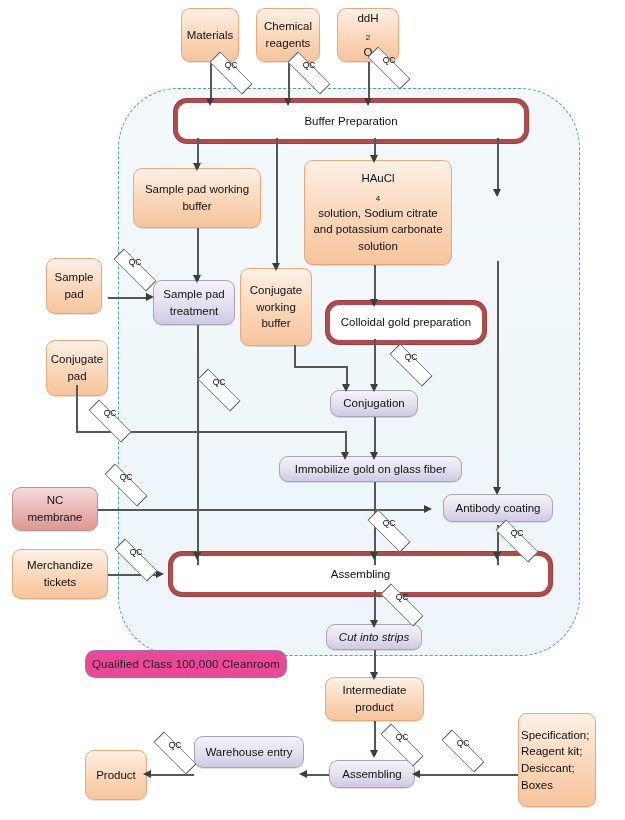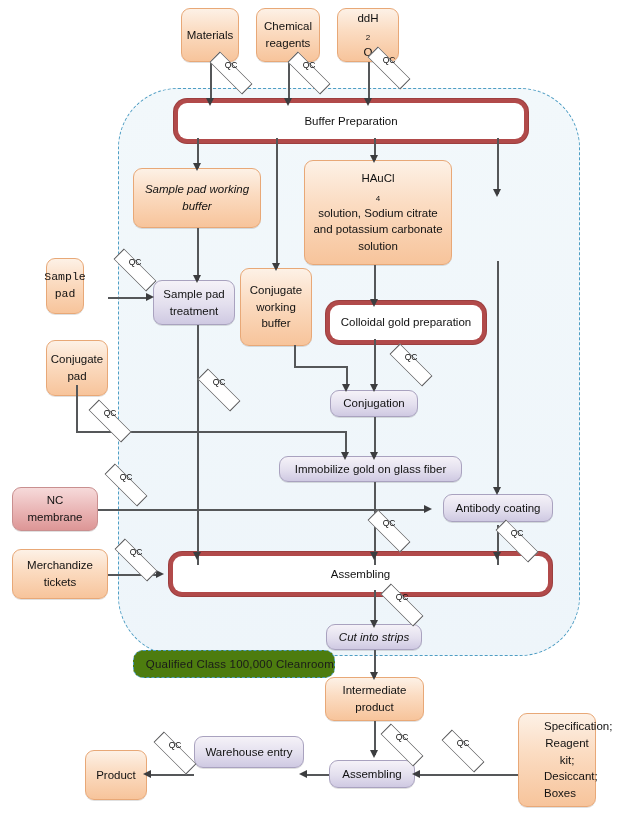--- a/index.html
+++ b/index.html
@@ -11,24 +11,24 @@
     position:absolute;
     border:1.5px dashed #4f9ec4;
     border-radius:60px;
     background:linear-gradient(180deg,#f2f8fb 0%,#eef5fa 100%);
     box-sizing:border-box;
   }
   .cleanroom-label{
     position:absolute;
     border:1.5px dashed #4f9ec4;
     border-radius:10px;
-    background:#4d7c0f;
+    background:#ec4899;
     box-sizing:border-box;
-    display:flex;align-items:center;justify-content:flex-end;
-    font-size:11.5px;color:#1a1a1a;letter-spacing:.2px;margin-left:48px;
+    display:flex;align-items:center;justify-content:center;
+    font-size:11.5px;color:#1a1a1a;letter-spacing:.2px;
   }
 
   
   .node{
     position:absolute;
     box-sizing:border-box;
     display:flex;align-items:center;justify-content:center;
     text-align:center;
     font-size:11.5px;
     color:#111;
@@ -194,30 +194,30 @@
   </div>
 
   <div class="node n-orange" style="left:337px;top:8px;width:62px;height:54px;">
     <span><span>ddH</span><sub>2</sub><span>O</span></span>
   </div>
 
   <div class="node n-key" style="left:180px;top:105px;width:342px;height:32px;">
     <span>Buffer Preparation</span>
   </div>
 
-  <div class="node n-orange" style="left:133px;top:168px;width:128px;height:60px;font-style:italic;">
+  <div class="node n-orange" style="left:133px;top:168px;width:128px;height:60px;">
     <span>Sample pad working buffer</span>
   </div>
 
   <div class="node n-orange" style="left:304px;top:160px;width:148px;height:105px;">
     <span><span>HAuCl</span><sub>4</sub><span> solution, Sodium citrate and potassium carbonate solution</span></span>
   </div>
 
 
-  <div class="node n-orange" style="left:46px;top:258px;width:38px;height:56px;font-family:Liberation Mono, monospace;">
+  <div class="node n-orange" style="left:46px;top:258px;width:56px;height:56px;">
     <span>Sample pad</span>
   </div>
 
   <div class="node n-orange" style="left:46px;top:340px;width:62px;height:56px;">
     <span>Conjugate pad</span>
   </div>
 
   <div class="node n-purple" style="left:153px;top:280px;width:82px;height:45px;">
     <span>Sample  pad treatment</span>
   </div>
@@ -267,21 +267,21 @@
   </div>
 
   <div class="node n-purple" style="left:194px;top:736px;width:110px;height:32px;align-items:center;">
     <span>Warehouse entry</span>
   </div>
 
   <div class="node n-orange" style="left:85px;top:750px;width:62px;height:50px;">
     <span>Product</span>
   </div>
 
-  <div class="node n-orange" style="left:518px;top:713px;width:78px;height:94px;flex-direction:column;justify-content:center;align-items:flex-start;padding-left:25px;">
+  <div class="node n-orange" style="left:518px;top:713px;width:78px;height:94px;flex-direction:column;justify-content:center;align-items:flex-start;padding-left:2px;">
     <span>Specification;</span>
     <span>Reagent kit;</span>
     <span>Desiccant;</span>
     <span>Boxes</span>
   </div>
 
   <div class="qc" style="left:208px;top:60px;">
     <div class="dia"></div>
     <div class="lbl">QC</div>
   </div>

